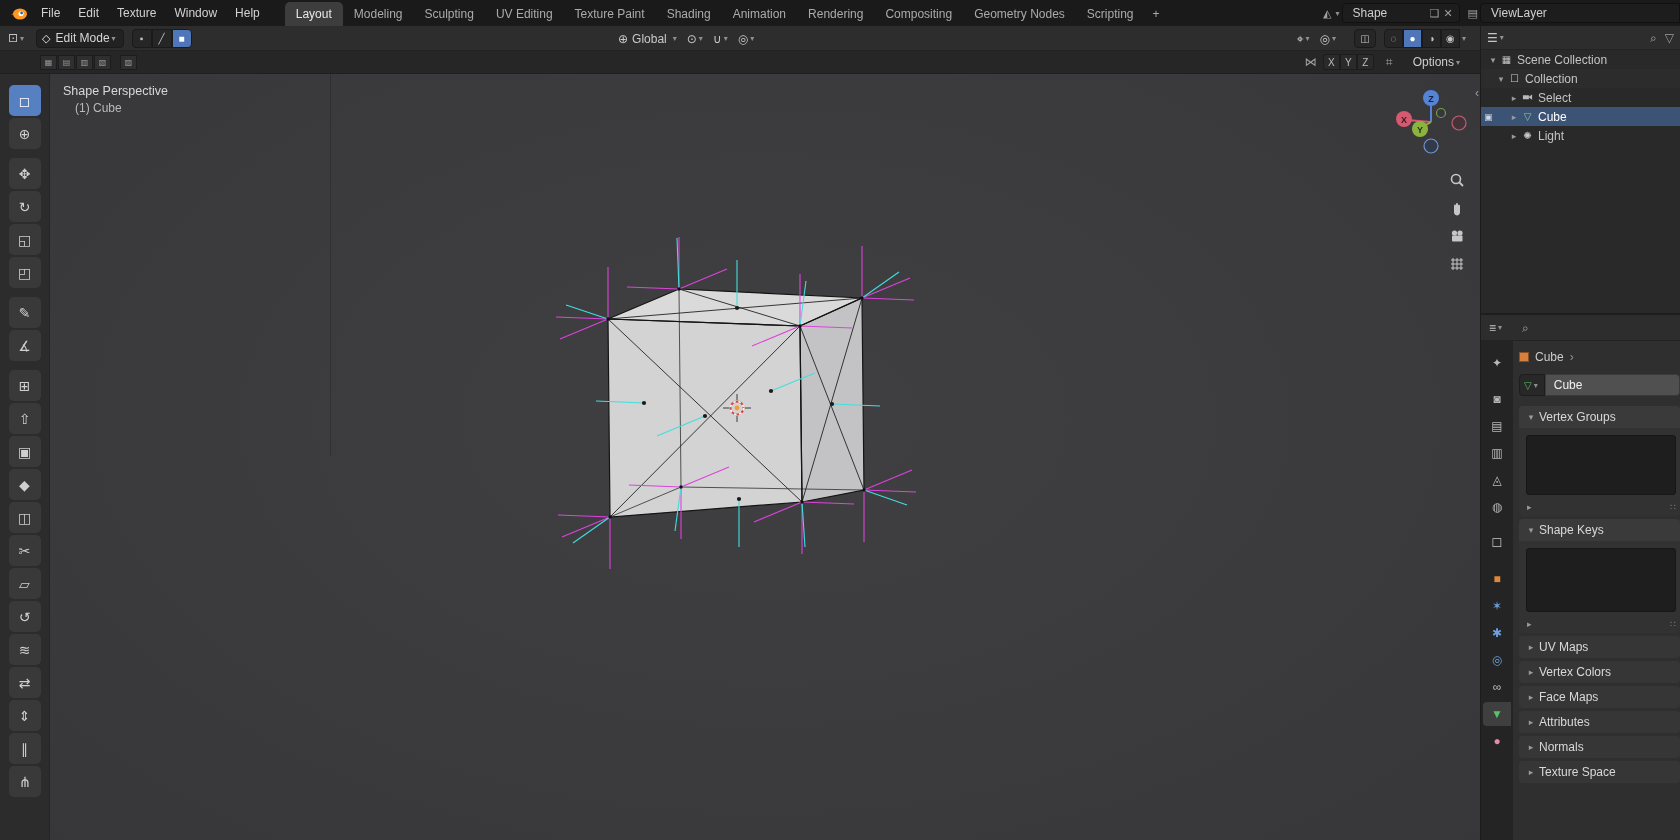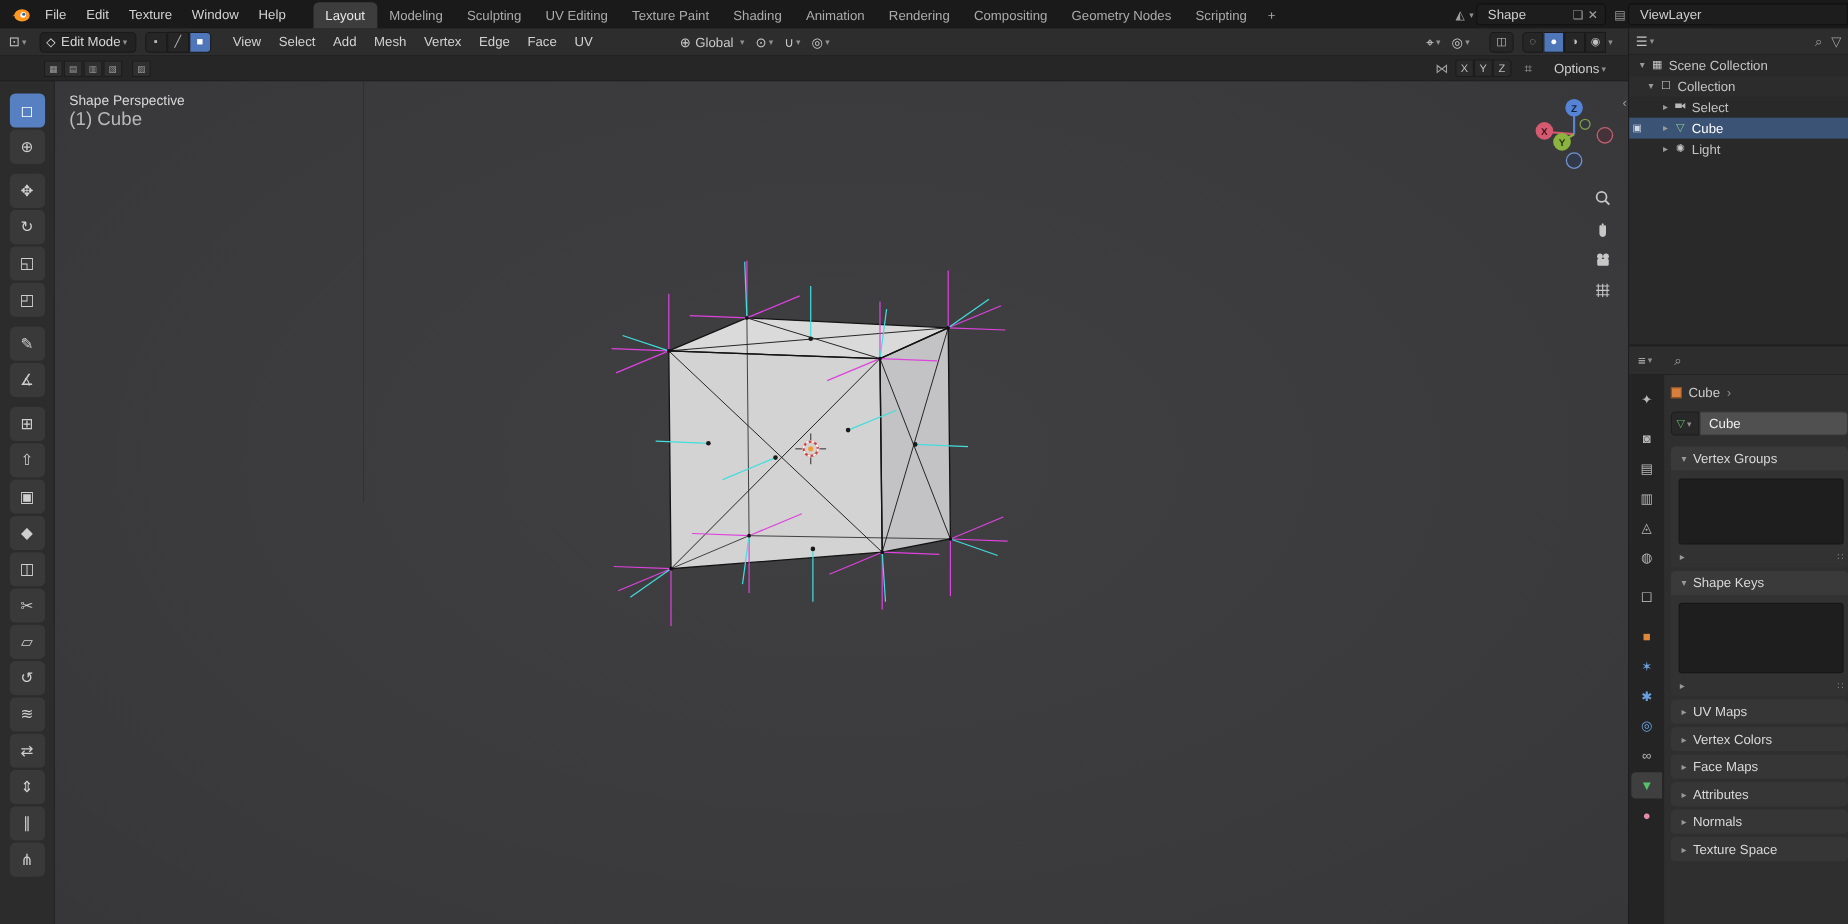--- a/index.html
+++ b/index.html
@@ -72,21 +72,21 @@
     display:flex; flex-direction:column; align-items:center; border-right:1px solid #242424; }
   .tool-btn { width:32px; height:31px; border-radius:5px; background:#393939; margin-bottom:2px;
     display:flex; align-items:center; justify-content:center; color:#cfcfcf; font-size:14px; }
   .tool-btn.active { background:#5680c2; color:#fff; }
   .tool-btn.gap { margin-top:7px; }
 
   .viewport { position:relative; flex:1; height:766px;
     background:radial-gradient(ellipse at 50% 45%, #404042 0%, #3a3a3c 70%, #37373a 100%); overflow:hidden; }
   .vp-label { position:absolute; left:13px; top:9px; line-height:17px; }
   .vp-label .l1 { color:#d8d8d8; font-size:12.5px; }
-  .vp-label .l2 { color:#b9b9b9; font-size:17px; }
+  .vp-label .l2 { color:#b9b9b9; font-size:12px;margin-left:12px; }
   .scene-svg { position:absolute; left:0; top:0; }
   .vline-artifact { position:absolute; left:280px; top:0; width:1px; height:382px; background:rgba(0,0,0,0.18); }
 
   .gizmo { position:absolute; right:11px; top:8px; width:76px; height:76px; }
   .navcol { position:absolute; right:11px; top:94px; display:flex; flex-direction:column; }
   .nav-btn { width:24px; height:24px; margin-bottom:4px; display:flex; align-items:center; justify-content:center;
     color:#c6c6c6; border-radius:12px; }
   .vp-collapse { position:absolute; right:1px; top:12px; color:#9a9a9a; font-size:12px; }
 
   
@@ -195,30 +195,20 @@
       <span class="sm-btn">
           <span class="ic">▪</span>
         </span>
       <span class="sm-btn">
           <span class="ic">╱</span>
         </span>
       <span class="sm-btn active">
           <span class="ic">■</span>
         </span>
     </div>
-    <div class="hdr-menus">
-      <span class="menu-item">View</span>
-      <span class="menu-item">Select</span>
-      <span class="menu-item">Add</span>
-      <span class="menu-item">Mesh</span>
-      <span class="menu-item">Vertex</span>
-      <span class="menu-item">Edge</span>
-      <span class="menu-item">Face</span>
-      <span class="menu-item">UV</span>
-    </div>
     <div class="hdr-center">
       <span class="hdr-widget">
         <span class="ic">⊕</span>
         <span class="txt">Global</span>
         <span class="caret">▾</span>
       </span>
       <span class="hdr-widget">
         <span class="ic">⊙</span>
         <span class="caret">▾</span>
       </span>

